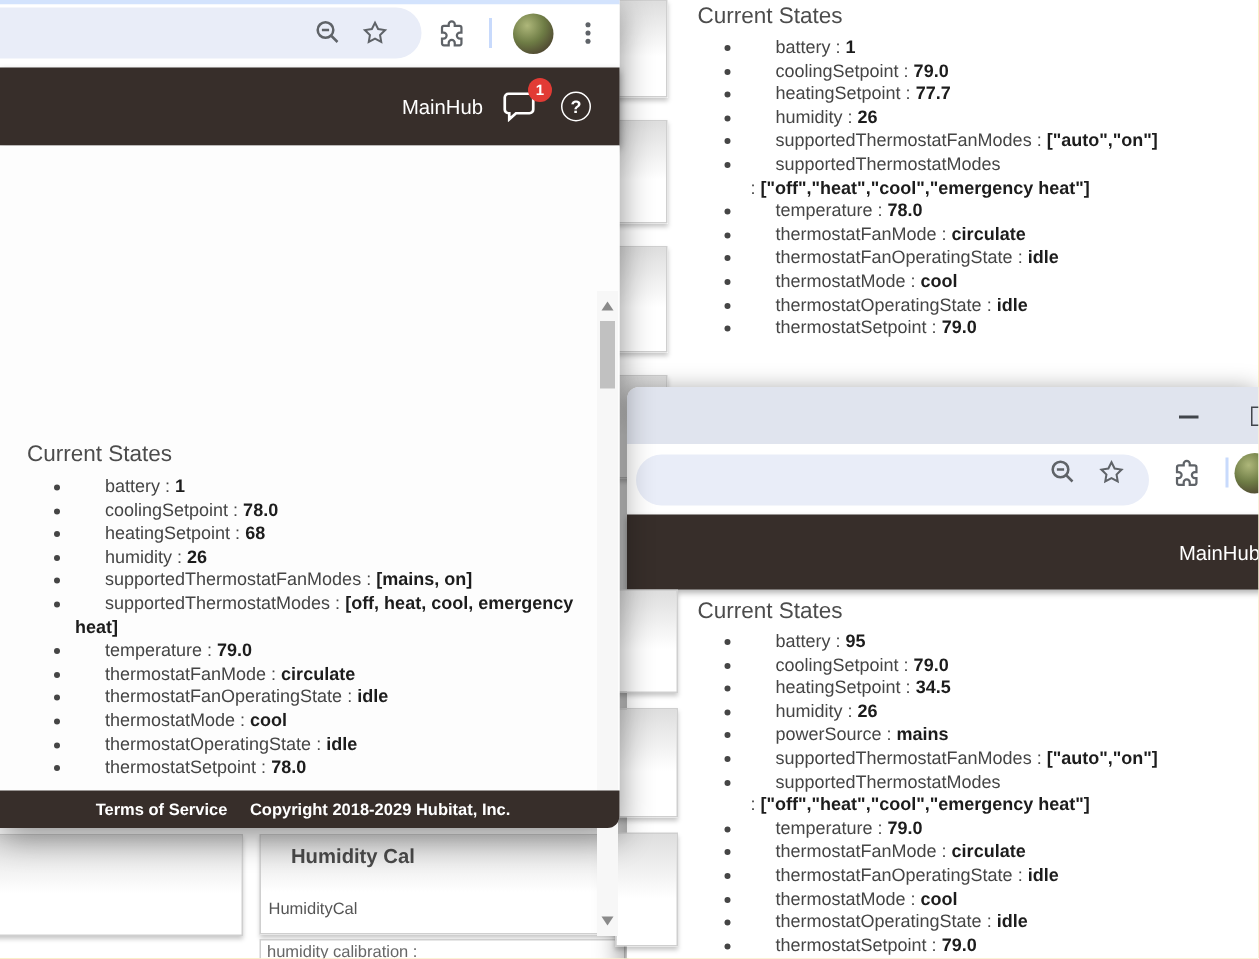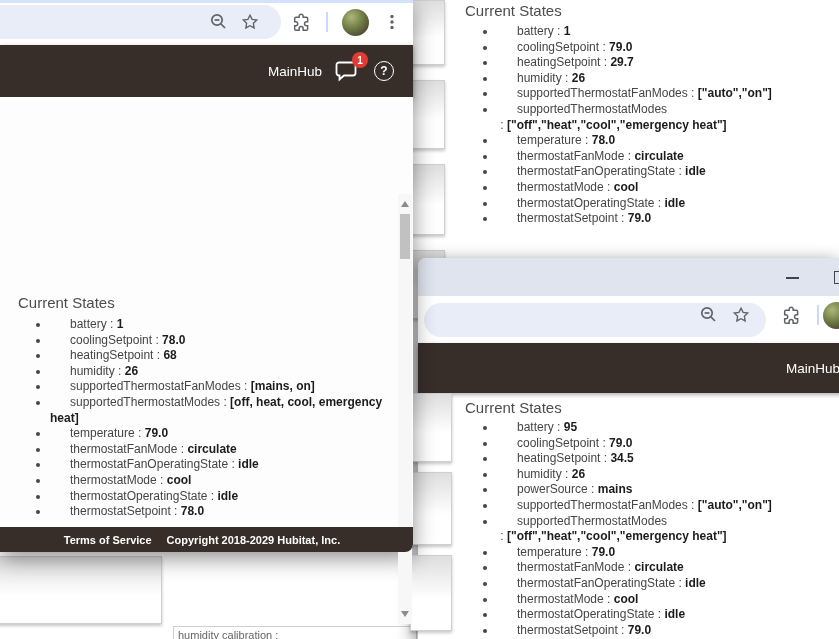--- a/index.html
+++ b/index.html
@@ -98,33 +98,37 @@
       <div class="tile" style="height:63px"></div>
       <div class="tile" style="height:67px"></div>
       <div class="tile" style="height:69px"></div>
       <div class="tile" style="height:67px"></div>
     </div>
 
     <div class="abs states-heading bk-states-h">Current States</div>
     <ul class="abs states bk-states">
       <li><span class="lbl">battery</span><span class="sep"> : </span><span class="val">1</span></li>
       <li><span class="lbl">coolingSetpoint</span><span class="sep"> : </span><span class="val">79.0</span></li>
-      <li><span class="lbl">heatingSetpoint</span><span class="sep"> : </span><span class="val">29.7</span></li>
+      <li><span class="lbl">heatingSetpoint</span><span class="sep"> : </span><span class="val">77.7</span></li>
       <li><span class="lbl">humidity</span><span class="sep"> : </span><span class="val">26</span></li>
       <li><span class="lbl">supportedThermostatFanModes</span><span class="sep"> : </span><span class="val">["auto","on"]</span></li>
       <li><span class="lbl">supportedThermostatModes</span><span class="sep"> : </span><span class="val">["off","heat","cool","emergency heat"]</span></li>
       <li><span class="lbl">temperature</span><span class="sep"> : </span><span class="val">78.0</span></li>
       <li><span class="lbl">thermostatFanMode</span><span class="sep"> : </span><span class="val">circulate</span></li>
       <li><span class="lbl">thermostatFanOperatingState</span><span class="sep"> : </span><span class="val">idle</span></li>
       <li><span class="lbl">thermostatMode</span><span class="sep"> : </span><span class="val">cool</span></li>
       <li><span class="lbl">thermostatOperatingState</span><span class="sep"> : </span><span class="val">idle</span></li>
       <li><span class="lbl">thermostatSetpoint</span><span class="sep"> : </span><span class="val">79.0</span></li>
     </ul>
 
     <div class="abs tile tile-blank"></div>
+    <div class="abs tile tile-humcal">
+      <div class="tile-title humcal-title">Humidity Cal</div>
+      <div class="tile-sub humcal-sub">HumidityCal</div>
+    </div>
     <div class="abs humcal-input">humidity calibration :</div>
   </div>
 
   <div class="abs br-win">
     <div class="abs br-titlebar">
       <div class="ctl-min"></div>
       <div class="ctl-max"></div>
     </div>
     <div class="abs br-toolbar">
       <div class="br-pill"></div>

